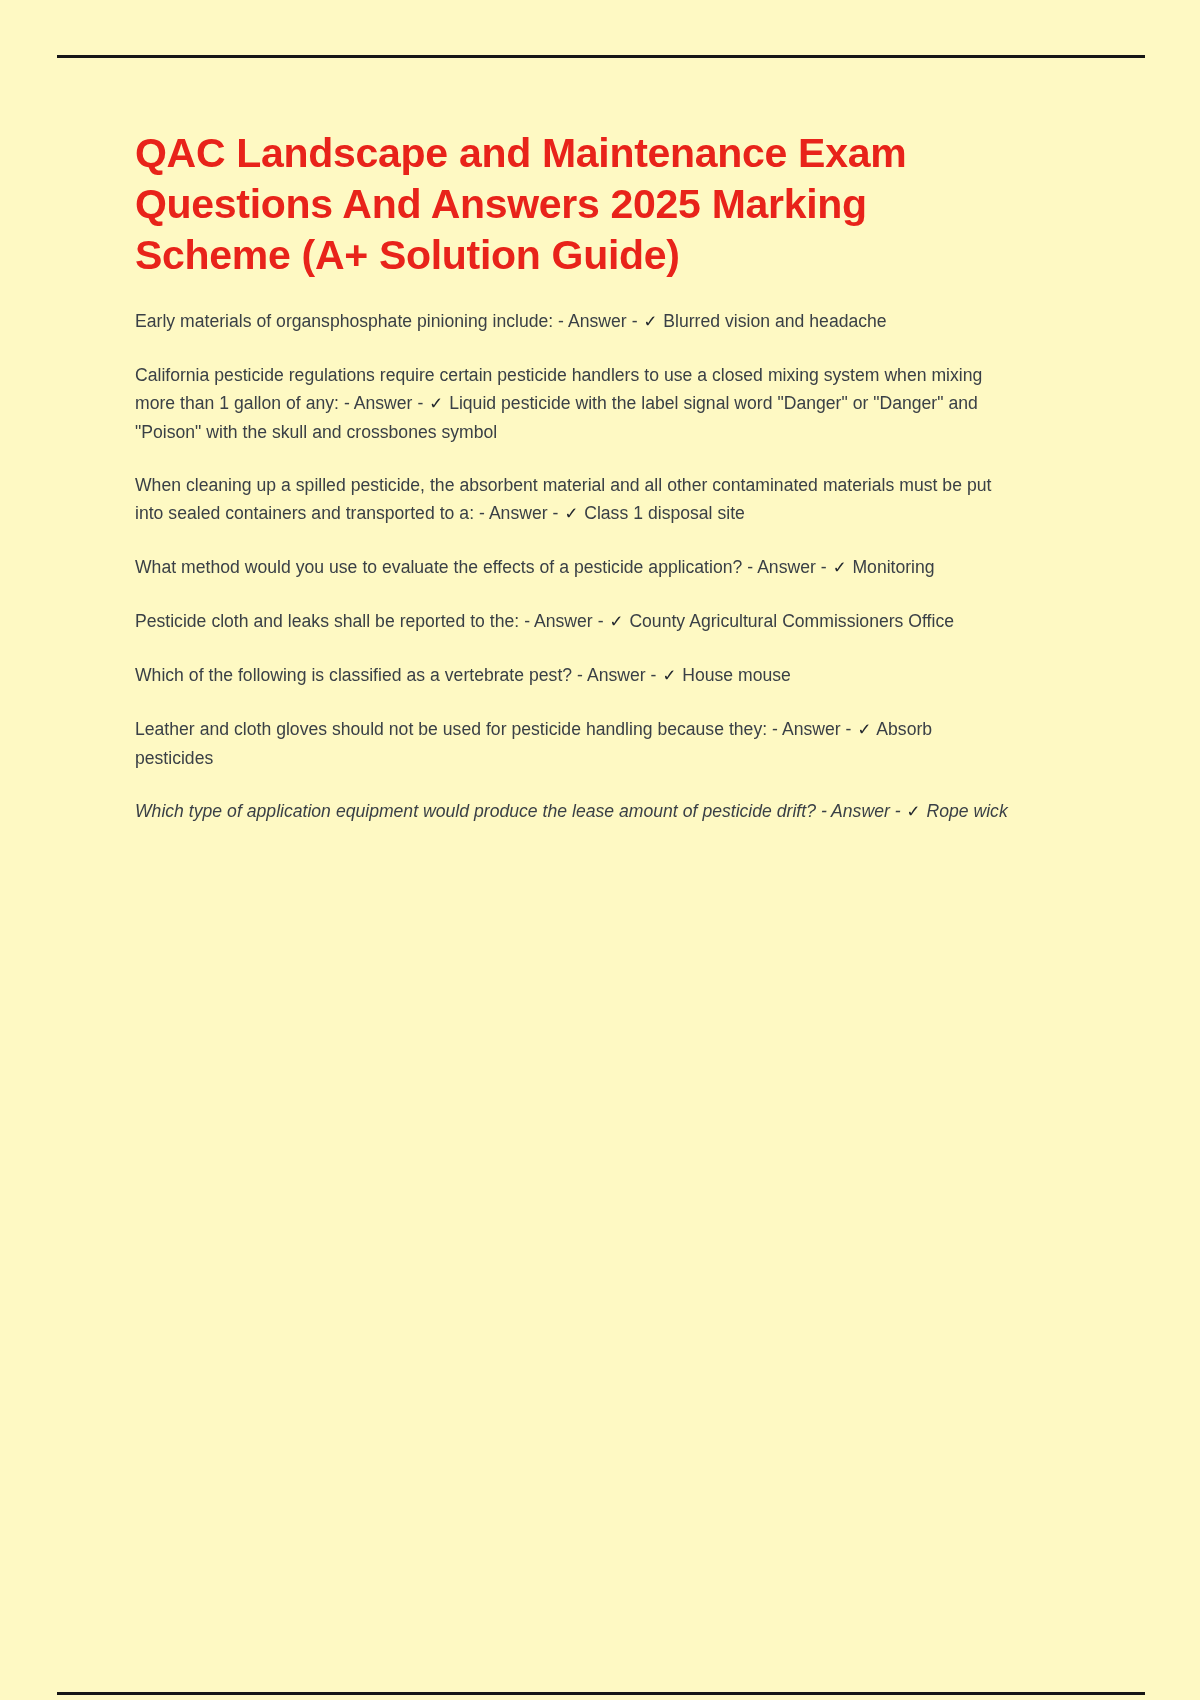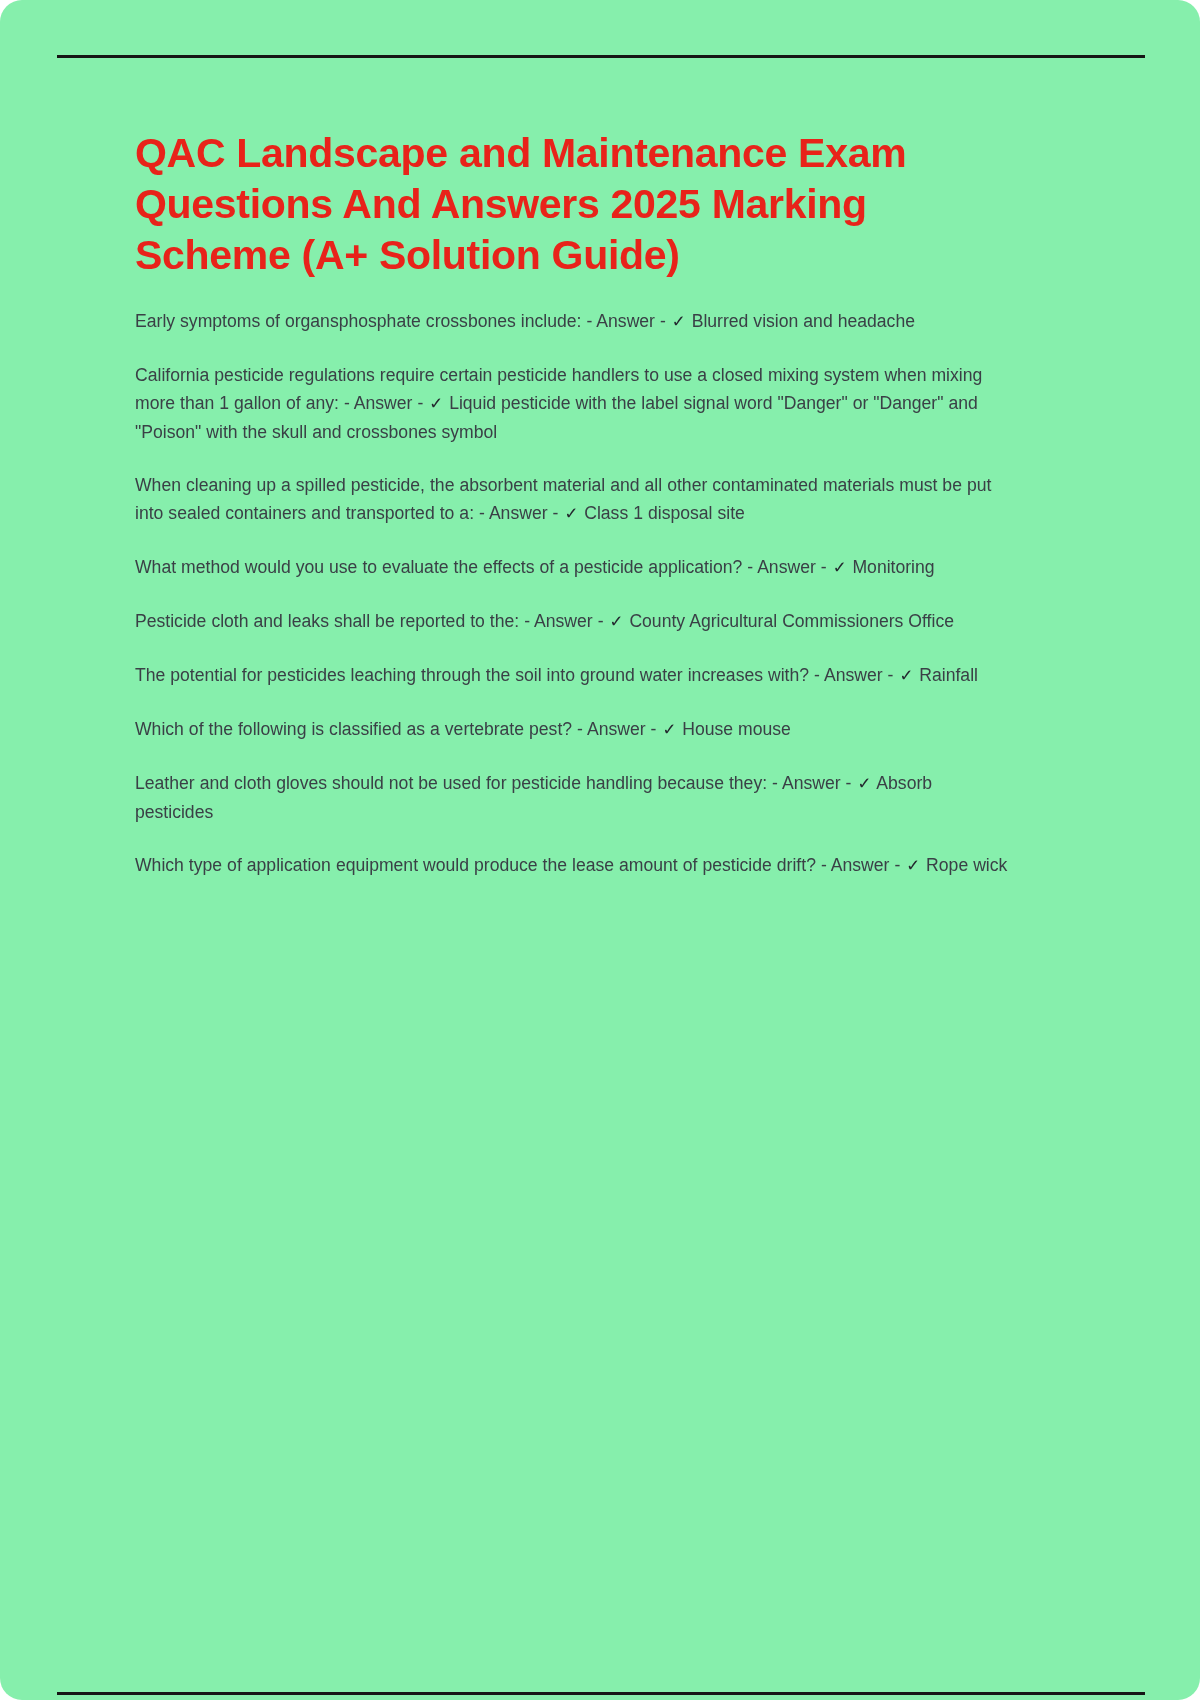--- a/index.html
+++ b/index.html
@@ -13,22 +13,21 @@
     height: 1700px;
     position: relative;
     font-family: "Liberation Sans", "DejaVu Sans", sans-serif;
     -webkit-font-smoothing: antialiased;
     overflow: hidden;
   }
 
   .page {
     position: absolute;
     inset: 0;
-    background: #86efac;
-    border-radius: 22px;
+    background: #fef9c3;
   }
 
   .rule {
     position: absolute;
     left: 57px;
     width: 1088px;
     height: 3px;
     background: #161616;
   }
   .rule-top { top: 55px; }
@@ -60,21 +59,21 @@
 
   .qa-item {
     font-size: 17.6px;
     line-height: 28px;
     color: #3A4046;
     margin: 0 0 25px 0;
     max-width: 875px;
     text-align: left;
     word-spacing: 0.1px;
   }
-  .qa-item:last-child { margin-bottom: 0; }
+  .qa-item:last-child { margin-bottom: 0; font-style: italic; }
 
   .check {
     font-family: "DejaVu Sans", sans-serif;
     font-weight: bold;
     font-size: 16.5px;
     color: #23282e;
     padding: 0 1px;
   }
 </style>
 </head>
@@ -82,26 +81,25 @@
 
 <div class="page">
 
   <div class="rule rule-top"></div>
 
   <div class="content">
 
     <h1 class="doc-title">QAC Landscape and Maintenance Exam Questions And Answers 2025 Marking Scheme (A+ Solution Guide)</h1>
 
     <div class="qa-list">
-        <p class="qa-item"><span>Early symptoms of organsphosphate crossbones include:</span><span> - Answer - </span><span class="check">✓</span><span> Blurred vision and headache</span></p>
+        <p class="qa-item"><span>Early materials of organsphosphate pinioning include:</span><span> - Answer - </span><span class="check">✓</span><span> Blurred vision and headache</span></p>
         <p class="qa-item"><span>California pesticide regulations require certain pesticide handlers to use a closed mixing system when mixing more than 1 gallon of any:</span><span> - Answer - </span><span class="check">✓</span><span> Liquid pesticide with the label signal word "Danger" or "Danger" and "Poison" with the skull and crossbones symbol</span></p>
         <p class="qa-item"><span>When cleaning up a spilled pesticide, the absorbent material and all other contaminated materials must be put into sealed containers and transported to a:</span><span> - Answer - </span><span class="check">✓</span><span> Class 1 disposal site</span></p>
         <p class="qa-item"><span>What method would you use to evaluate the effects of a pesticide application?</span><span> - Answer - </span><span class="check">✓</span><span> Monitoring</span></p>
         <p class="qa-item"><span>Pesticide cloth and leaks shall be reported to the:</span><span> - Answer - </span><span class="check">✓</span><span> County Agricultural Commissioners Office</span></p>
-        <p class="qa-item"><span>The potential for pesticides leaching through the soil into ground water increases with?</span><span> - Answer - </span><span class="check">✓</span><span> Rainfall</span></p>
         <p class="qa-item"><span>Which of the following is classified as a vertebrate pest?</span><span> - Answer - </span><span class="check">✓</span><span> House mouse</span></p>
         <p class="qa-item"><span>Leather and cloth gloves should not be used for pesticide handling because they:</span><span> - Answer - </span><span class="check">✓</span><span> Absorb pesticides</span></p>
         <p class="qa-item"><span>Which type of application equipment would produce the lease amount of pesticide drift?</span><span> - Answer - </span><span class="check">✓</span><span> Rope wick</span></p>
       </div>
 
   </div>
 
   <div class="rule rule-bottom"></div>
 
 </div>

